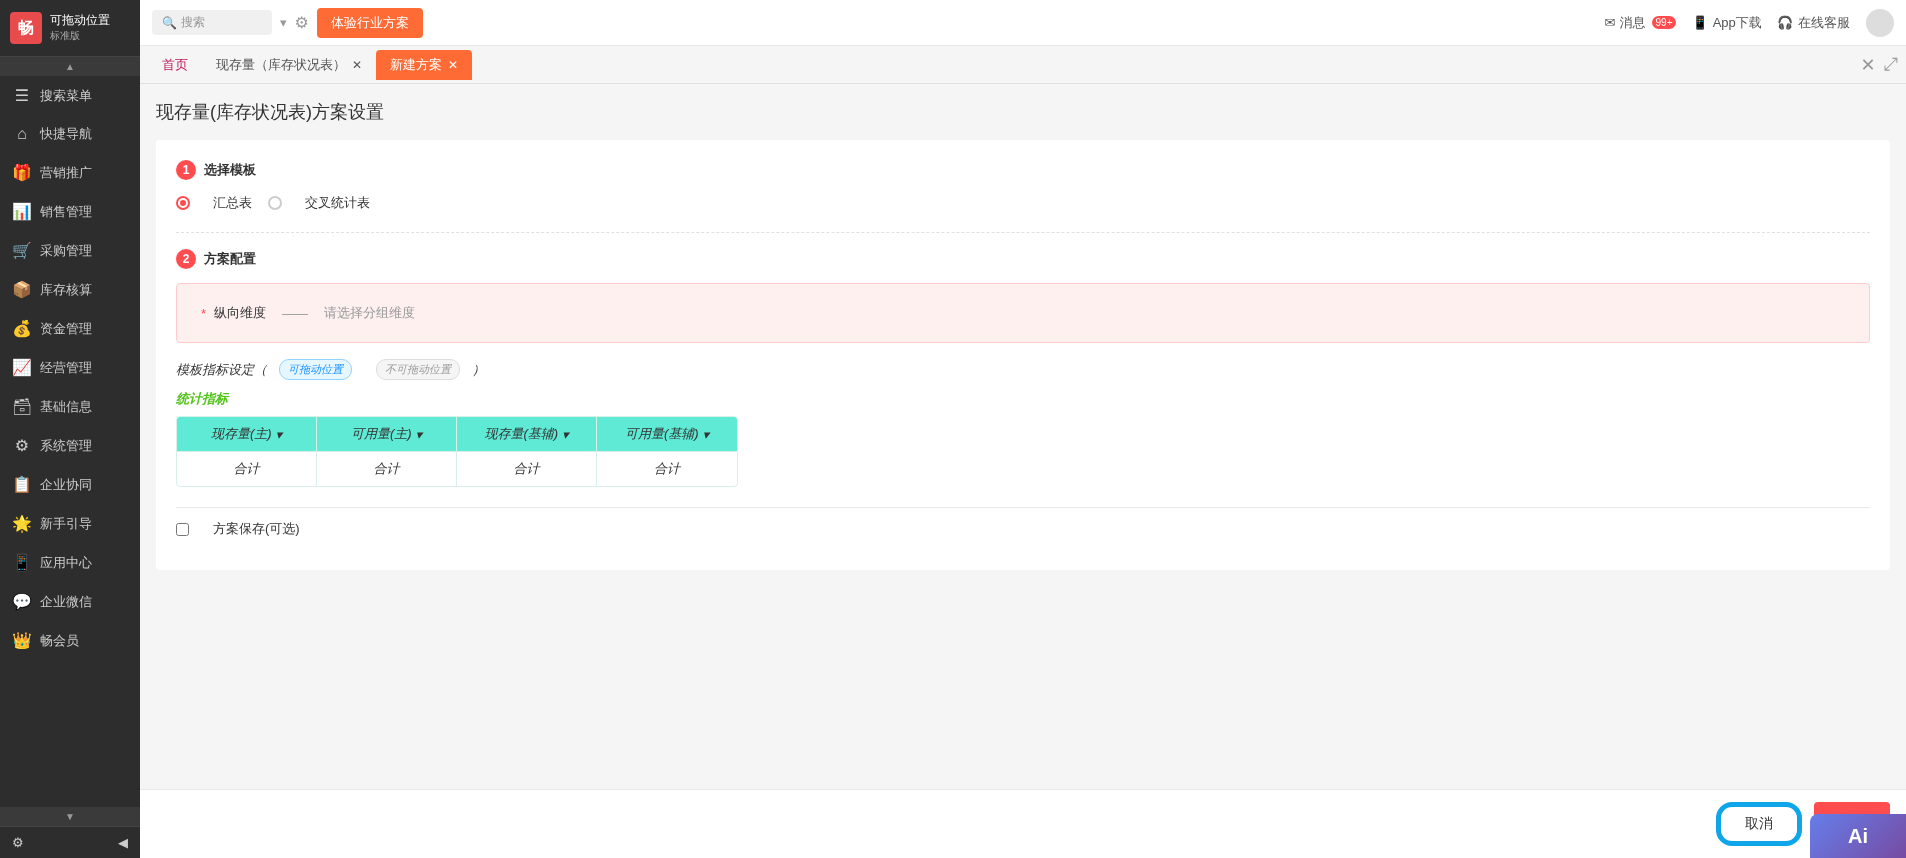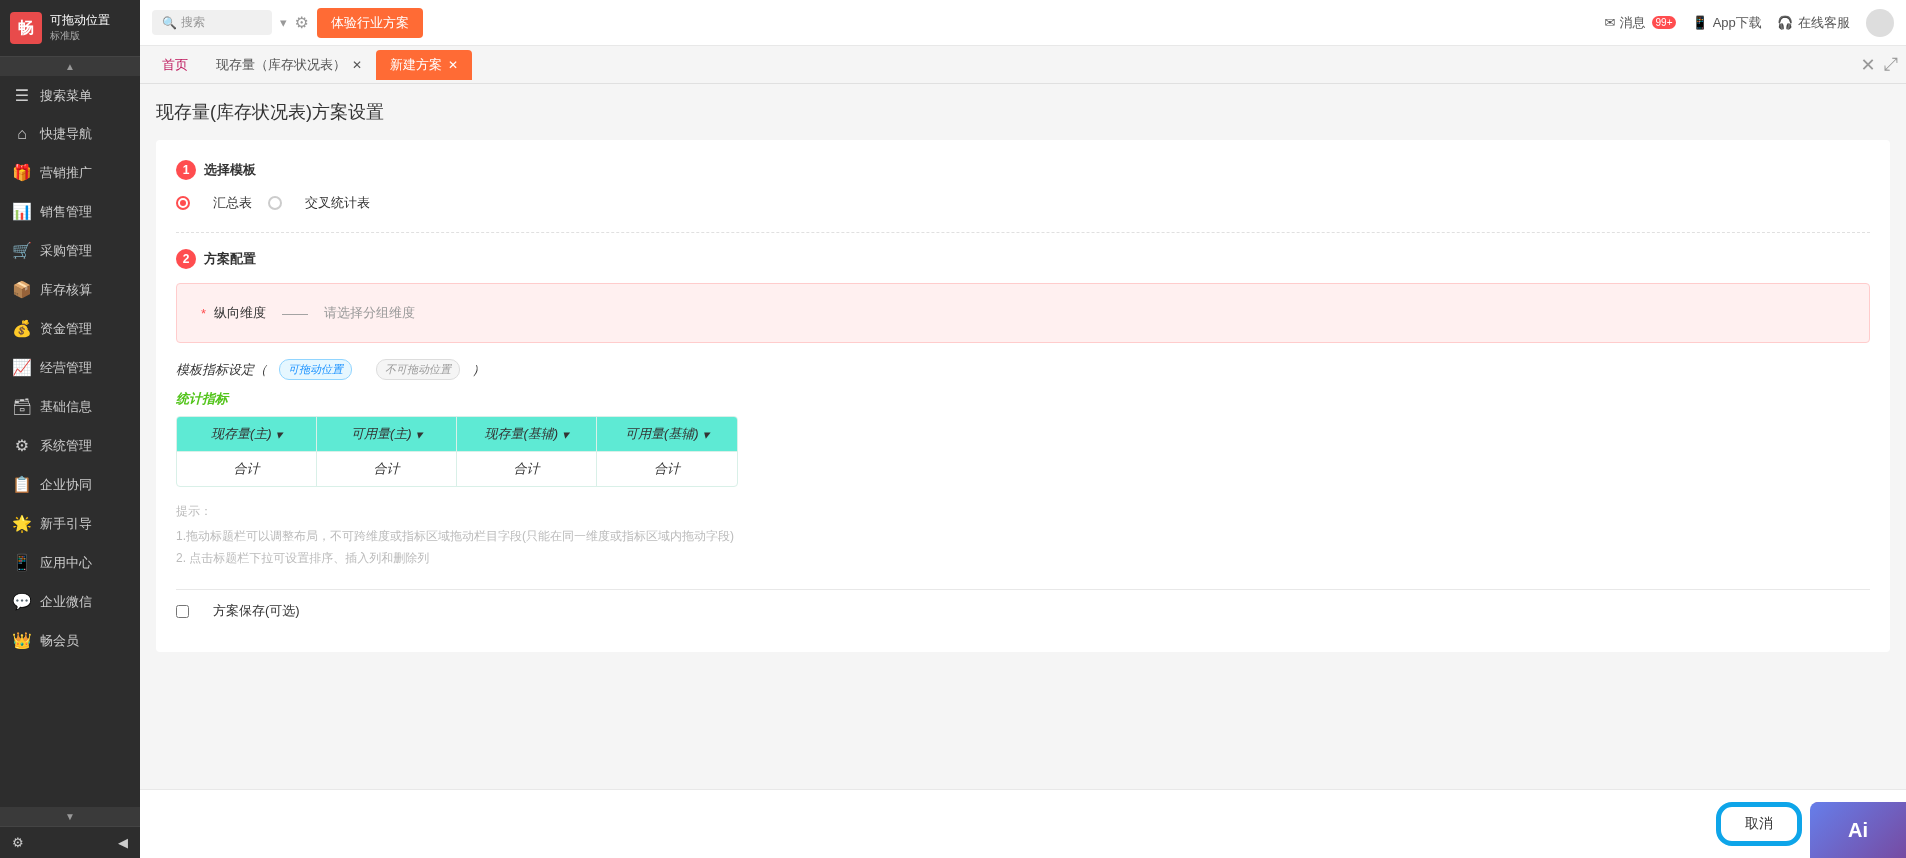--- a/index.html
+++ b/index.html
@@ -338,21 +338,21 @@
       color: #999;
       cursor: pointer;
     }
 
     
     .ai-float {
       position: fixed;
       right: 0;
       bottom: 0;
       width: 96px;
-      height: 56px;
+      height: 44px;
       background: linear-gradient(135deg, #667eea, #764ba2);
       color: white;
       display: flex;
       align-items: center;
       justify-content: center;
       font-size: 20px;
       font-weight: bold;
       cursor: pointer;
       border-radius: 8px 0 0 0;
     }
@@ -563,27 +563,20 @@
             </div>
             <div class="stat-table-body">
               <div class="stat-table-body-cell">合计</div>
               <div class="stat-table-body-cell">合计</div>
               <div class="stat-table-body-cell">合计</div>
               <div class="stat-table-body-cell">合计</div>
             </div>
           </div>
         </div>
 
-        <div class="tips-section">
-          <div class="tips-title">提示：</div>
-          <div class="tips-item">1.拖动标题栏可以调整布局，不可跨维度或指标区域拖动栏目字段(只能在同一维度或指标区域内拖动字段)</div>
-          <div class="tips-item">
-            <span>2. 点击标题栏下拉可设置排序、插入列和删除列</span>
-          </div>
-        </div>
       </div>
 
       <div class="save-option">
         <input type="checkbox" style="">
         <span>方案保存(可选)</span>
       </div>
 
     </div>
   </div>
 

